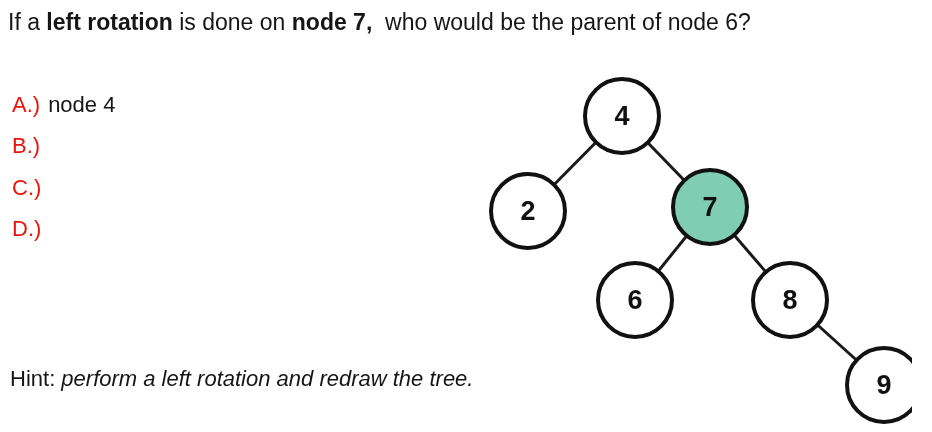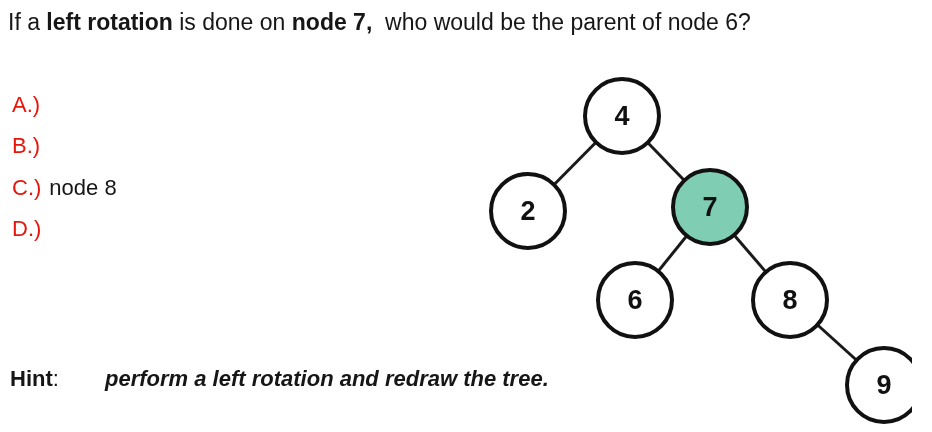--- a/index.html
+++ b/index.html
@@ -71,40 +71,40 @@
 
   
   .hint {
     position: absolute;
     left: 10px;
     top: 366px;
     font-size: 22px;
     white-space: pre-wrap;
     color: #161616;
   }
-  .hint-label { font-weight: 700; }
-  .hint-text { font-style: italic; font-weight: 700; margin-left: 40px; }
+  .hint-label { font-weight: 400; }
+  .hint-text { font-style: italic; font-weight: 400; }
 </style>
 </head>
 <body>
 
 <div class="screen">
 
   <div class="question"><span>If a </span><b>left rotation</b><span> is done on </span><b>node 7,</b><span>  who would be the parent of node 6?</span></div>
 
   <div class="options">
     <div class="option">
       <span class="opt-letter">A.)</span>
+      <span class="opt-text">node 4</span>
     </div>
     <div class="option">
       <span class="opt-letter">B.)</span>
     </div>
     <div class="option">
       <span class="opt-letter">C.)</span>
-      <span class="opt-text">node 8</span>
     </div>
     <div class="option">
       <span class="opt-letter">D.)</span>
     </div>
   </div>
 
   <div class="tree">
     <svg class="edges" width="932" height="432" viewBox="0 0 932 432" aria-hidden="true">
       <line x1="622" y1="116" x2="528" y2="211"></line>
       <line x1="622" y1="116" x2="710" y2="207"></line>

